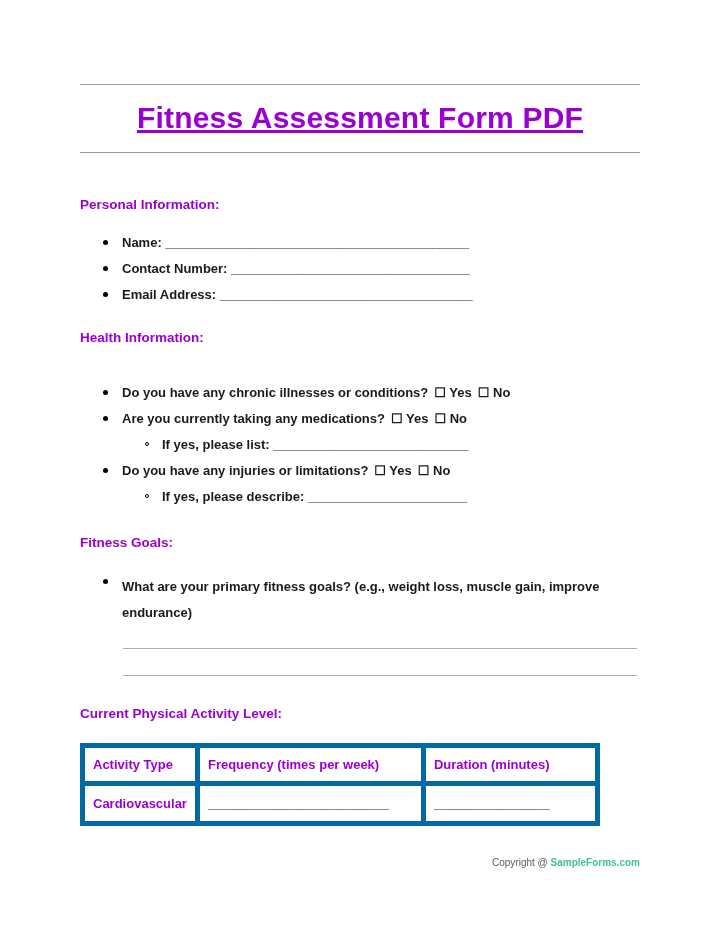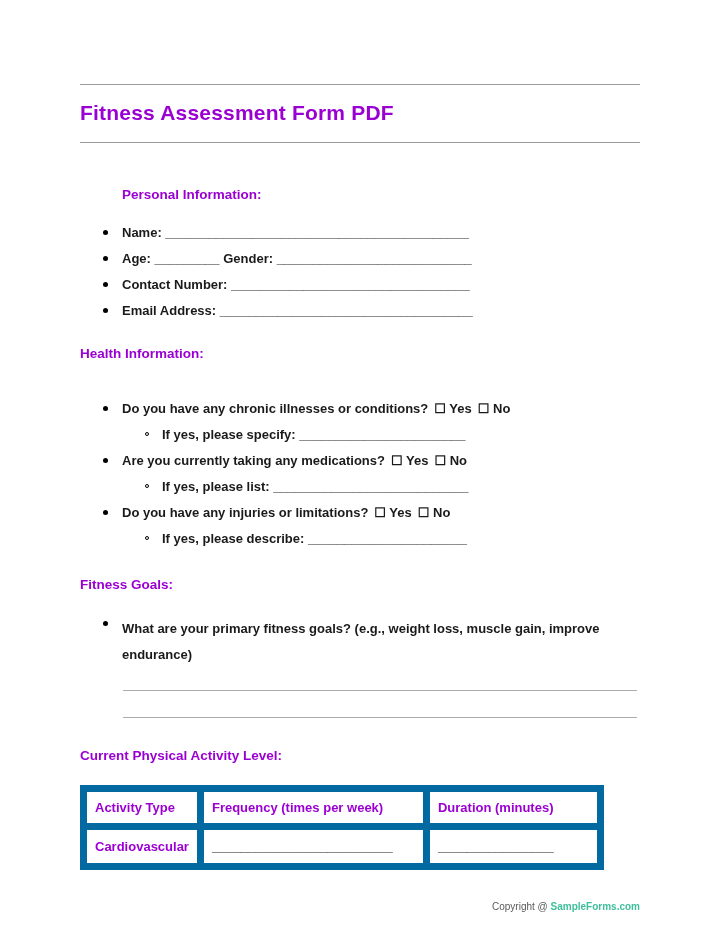--- a/index.html
+++ b/index.html
@@ -15,35 +15,36 @@
     font-family:"Liberation Sans", sans-serif;
     color:#111;
     overflow:hidden;
     background:#fff;
   }
   .rule{
     border:none;border-top:1px solid #9a9a9a;margin:0;
   }
   .rule-top{margin-top:84px;}
   .page-title{
-    font-size:21px;
+    font-size:30px;
     font-weight:700;
     color:var(--accent);
-    text-align:left;
+    text-align:center;
     margin:0;
     padding:16px 0 17px 0;
     letter-spacing:0.2px;
+    text-decoration:underline;
   }
   .section-heading{
     color:var(--accent);
     font-size:13.5px;
     font-weight:700;
     margin:0;
   }
-  .h-personal{margin-top:44px;margin-left:42px;}
+  .h-personal{margin-top:44px;}
   .h-health{margin-top:27px;}
   .h-goals{margin-top:30px;}
   .h-activity{margin-top:30px;}
 
   .list{margin-top:23px;}
   .list-health{margin-top:40px;}
   .li{
     display:flex;
     align-items:flex-start;
     margin:0 0 10px 23px;
@@ -80,21 +81,21 @@
   }
   .answer-line.first{margin-top:22px;}
   .answer-line.second{margin-top:26px;}
 
   table.activity{
     border-collapse:collapse;
     margin-top:22px;
     table-layout:fixed;
   }
   table.activity th, table.activity td{
-    border:7px solid #0369a1;
+    border:5px solid #0369a1;
     font-size:13px;
     font-weight:700;
     text-align:left;
     padding:0 8px;
     vertical-align:middle;
   }
   table.activity th{
     color:var(--accent);
     height:38px;
   }
@@ -127,44 +128,36 @@
   <hr class="rule">
 
   <h2 class="section-heading h-personal">Personal Information:</h2>
   <div class="list">
     <div class="li">
       <span class="dot"></span>
       <span>Name: __________________________________________</span>
     </div>
     <div class="li">
       <span class="dot"></span>
-      <span>Age: _________ Gender: ___________________________</span>
-    </div>
-    <div class="li">
-      <span class="dot"></span>
       <span>Contact Number: _________________________________</span>
     </div>
     <div class="li">
       <span class="dot"></span>
       <span>Email Address: ___________________________________</span>
     </div>
   </div>
 
   <h2 class="section-heading h-health">Health Information:</h2>
   <div class="list list-health">
 
     <div class="li">
       <span class="dot"></span>
       <span class="q-text">Do you have any chronic illnesses or conditions?</span>
       <span class="chk">☐ Yes</span>
       <span class="chk">☐ No</span>
-    </div>
-    <div class="li sub">
-      <span class="circle"></span>
-      <span>If yes, please specify: _______________________</span>
     </div>
 
     <div class="li">
       <span class="dot"></span>
       <span class="q-text">Are you currently taking any medications?</span>
       <span class="chk">☐ Yes</span>
       <span class="chk">☐ No</span>
     </div>
     <div class="li sub">
       <span class="circle"></span>

